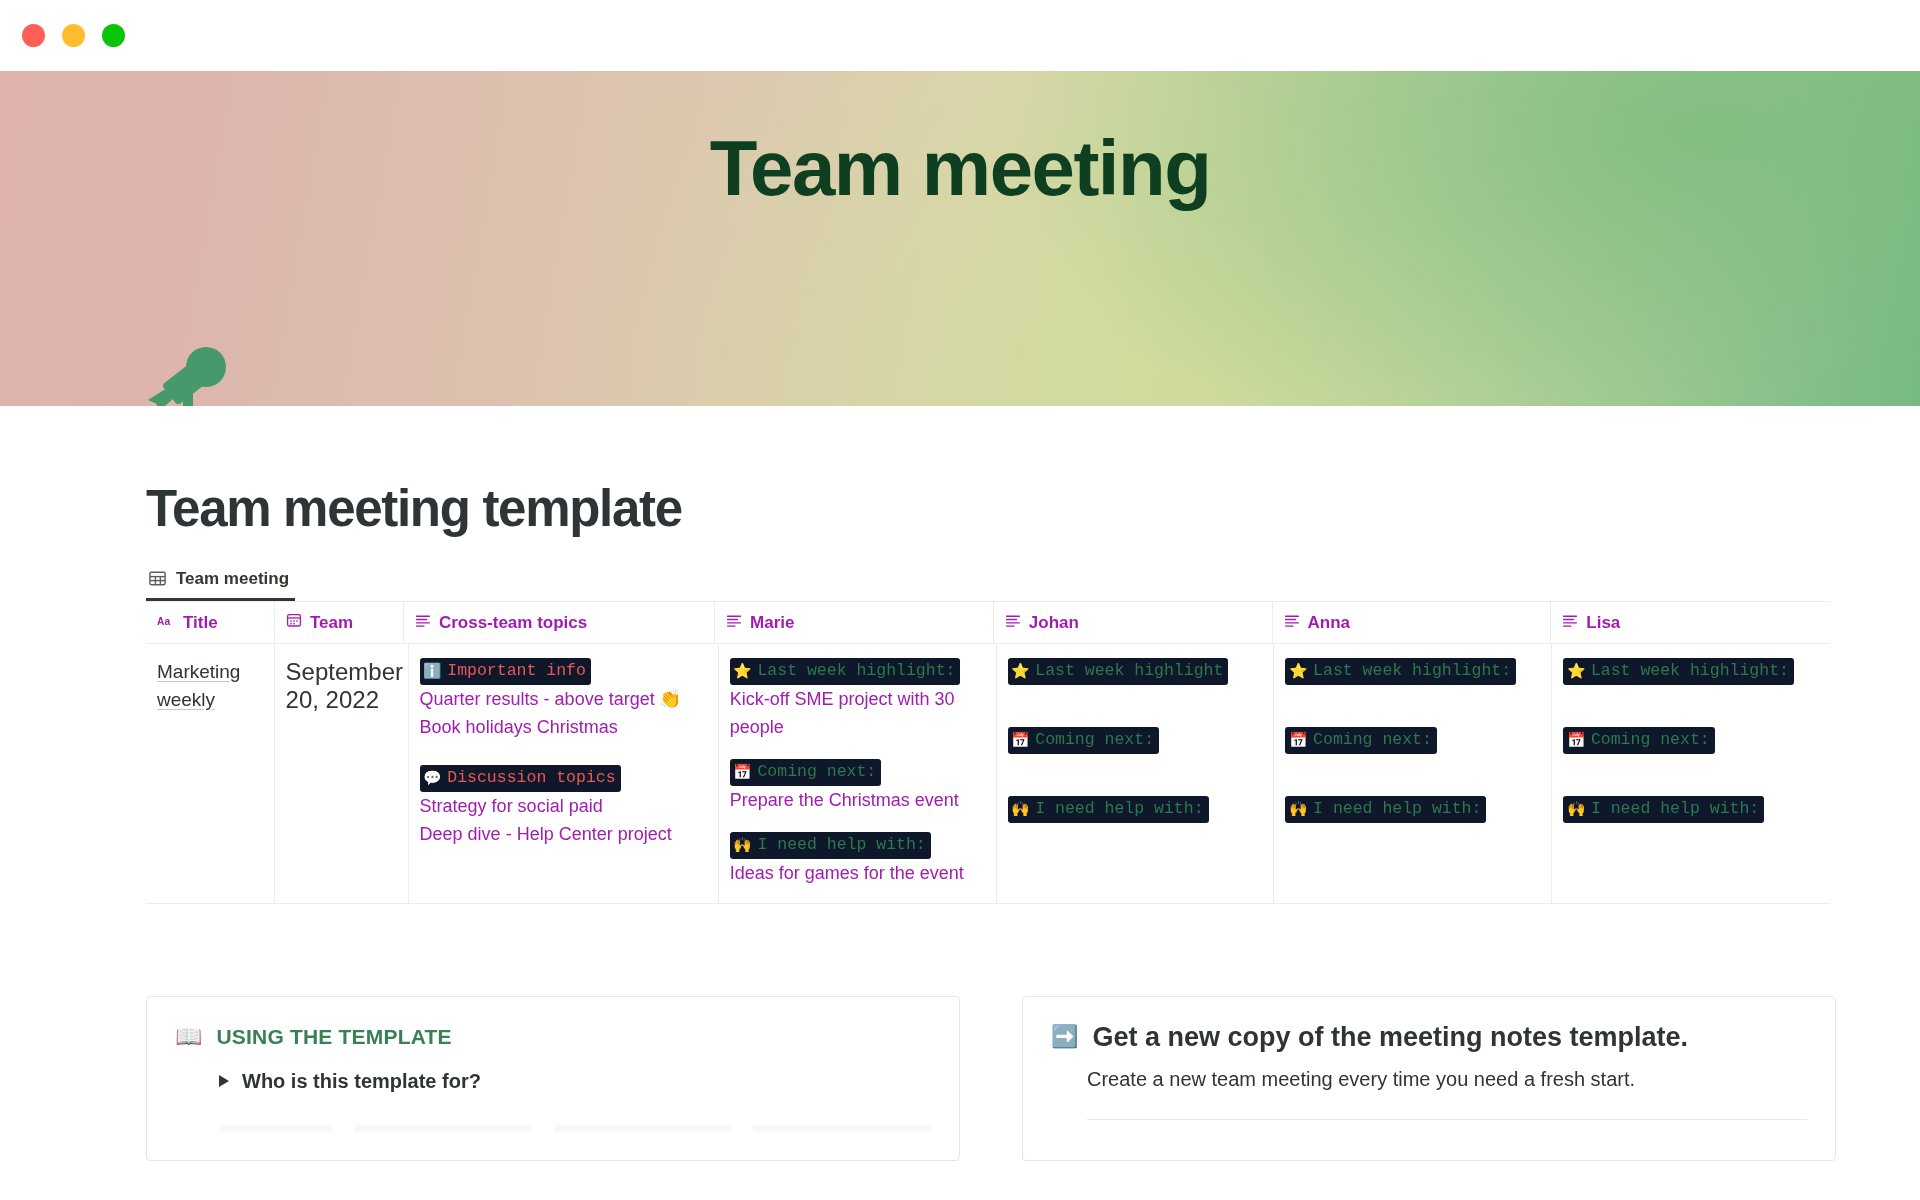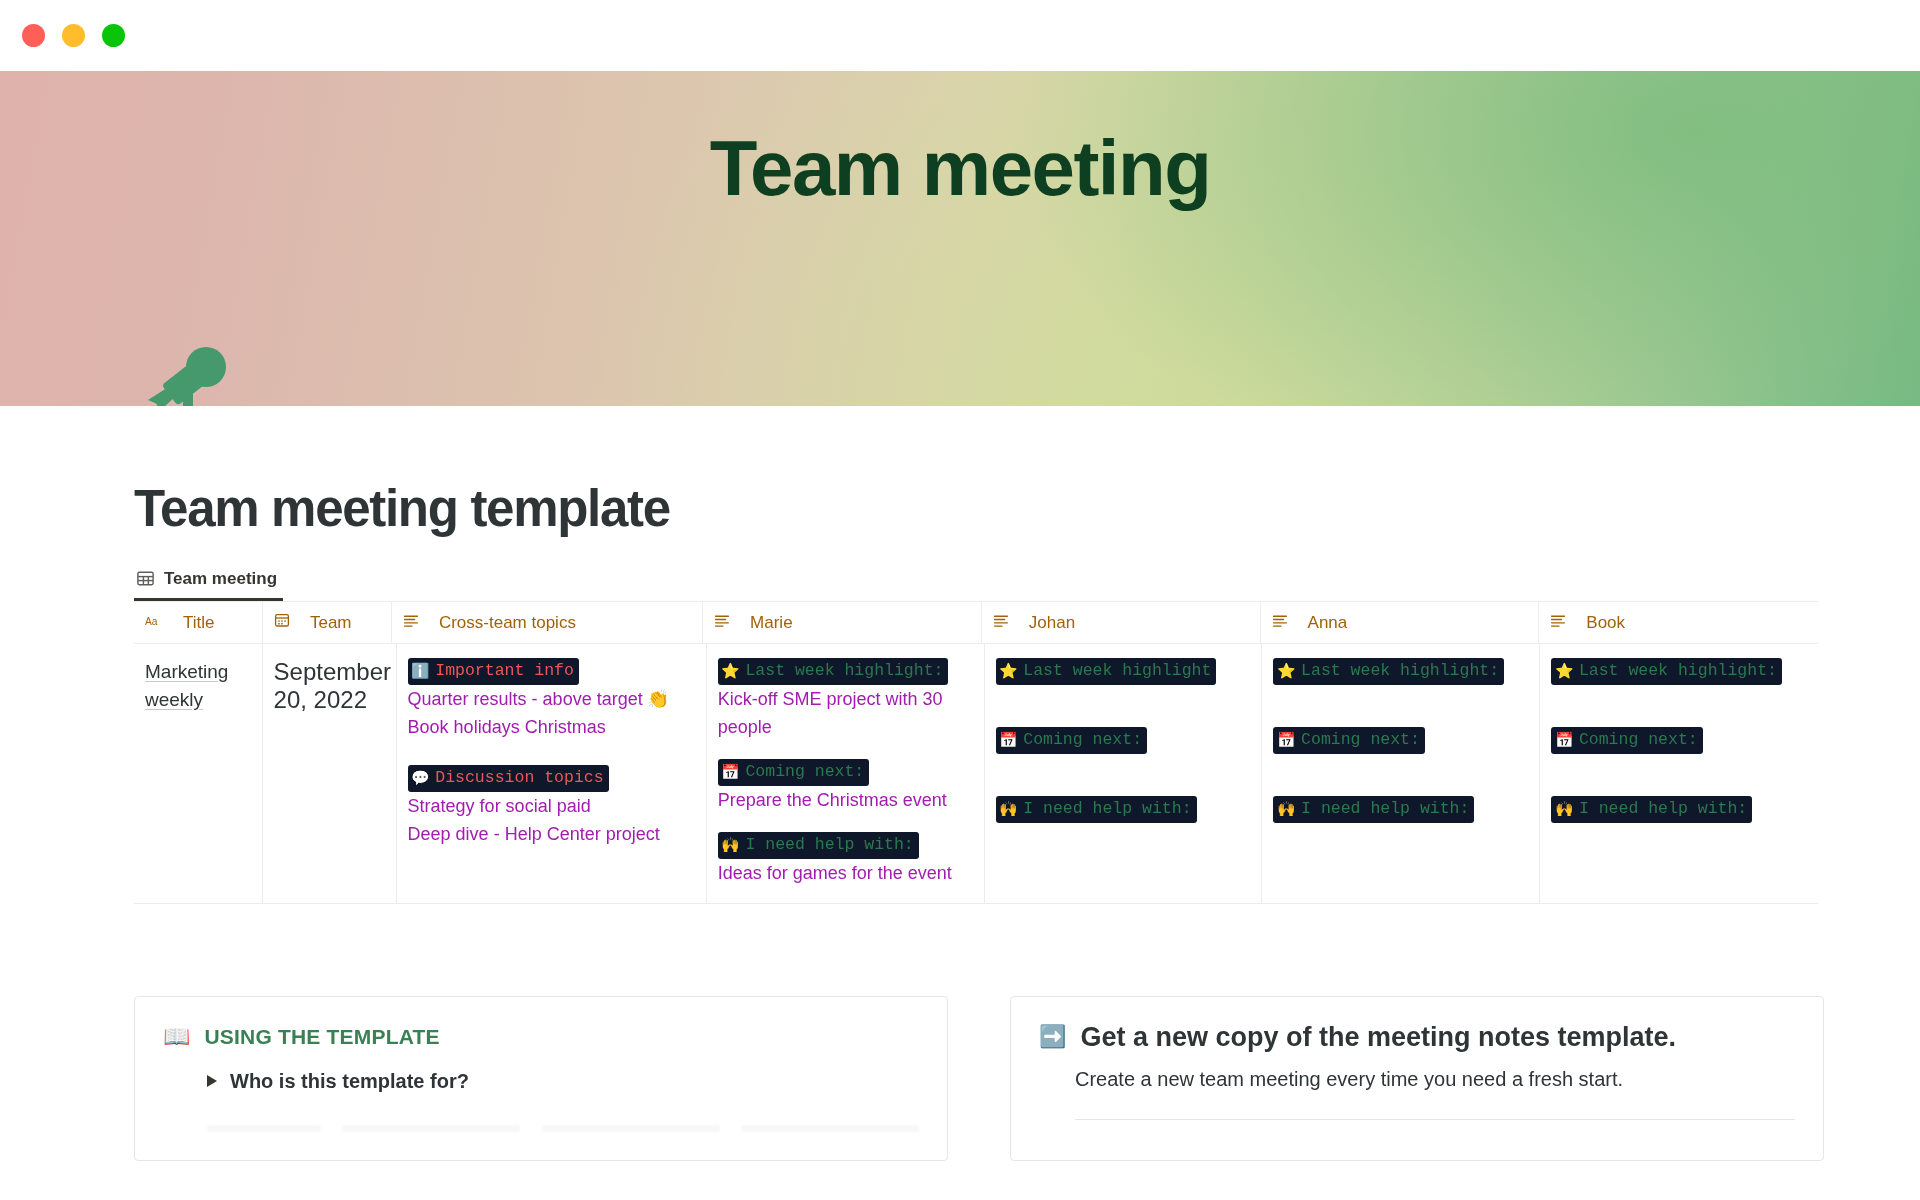--- a/index.html
+++ b/index.html
@@ -65,21 +65,21 @@
   .mic {
     position: absolute;
     left: 140px;
     bottom: -36px;
     width: 92px;
     height: 98px;
   }
 
   
   .page {
-    padding: 0 0 0 0;
+    padding: 0 0 0 12px;
     background: #ffffff;
   }
   .content {
     width: 1920px;
     padding-left: 134px;
     padding-right: 96px;
   }
 
   .page-title {
     margin-top: 76px;
@@ -116,24 +116,24 @@
     border-bottom: 1px solid #ececeb;
   }
   .db-row { display: flex; }
   .db-head {
     border-bottom: 1px solid #ececeb;
     height: 42px;
   }
   .db-head .cell {
     display: flex;
     align-items: center;
-    gap: 20px;
+    gap: 8px;
     font-size: 17px;
-    color: #a16207;
-    font-weight: 400;
+    color: #a21caf;
+    font-weight: 700;
   }
   .cell {
     padding: 11px 12px 11px 11px;
     border-right: 1px solid #ececeb;
     min-height: 42px;
   }
   .cell:last-child { border-right: none; }
 
   
   .c-title  { width: 134px; }
@@ -384,21 +384,21 @@
 
         <div class="cell c-person">
           <span>
             <svg width="16" height="14" viewBox="0 0 16 14" stroke="currentColor" stroke-width="1.35" stroke-linecap="round">
               <line x1="1.6" y1="2.2" x2="14.4" y2="2.2"></line>
                 <line x1="1.6" y1="5.5" x2="11.5" y2="5.5"></line>
               <line x1="1.6" y1="8.8" x2="14.4" y2="8.8"></line>
                 <line x1="1.6" y1="12.1" x2="9" y2="12.1"></line>
             </svg>
           </span>
-          <span>Book</span>
+          <span>Lisa</span>
         </div>
       </div>
 
       <div class="db-row db-body">
 
         <div class="cell c-title">
           <span class="title-link">Marketing weekly</span>
         </div>
 
         <div class="cell c-date">

